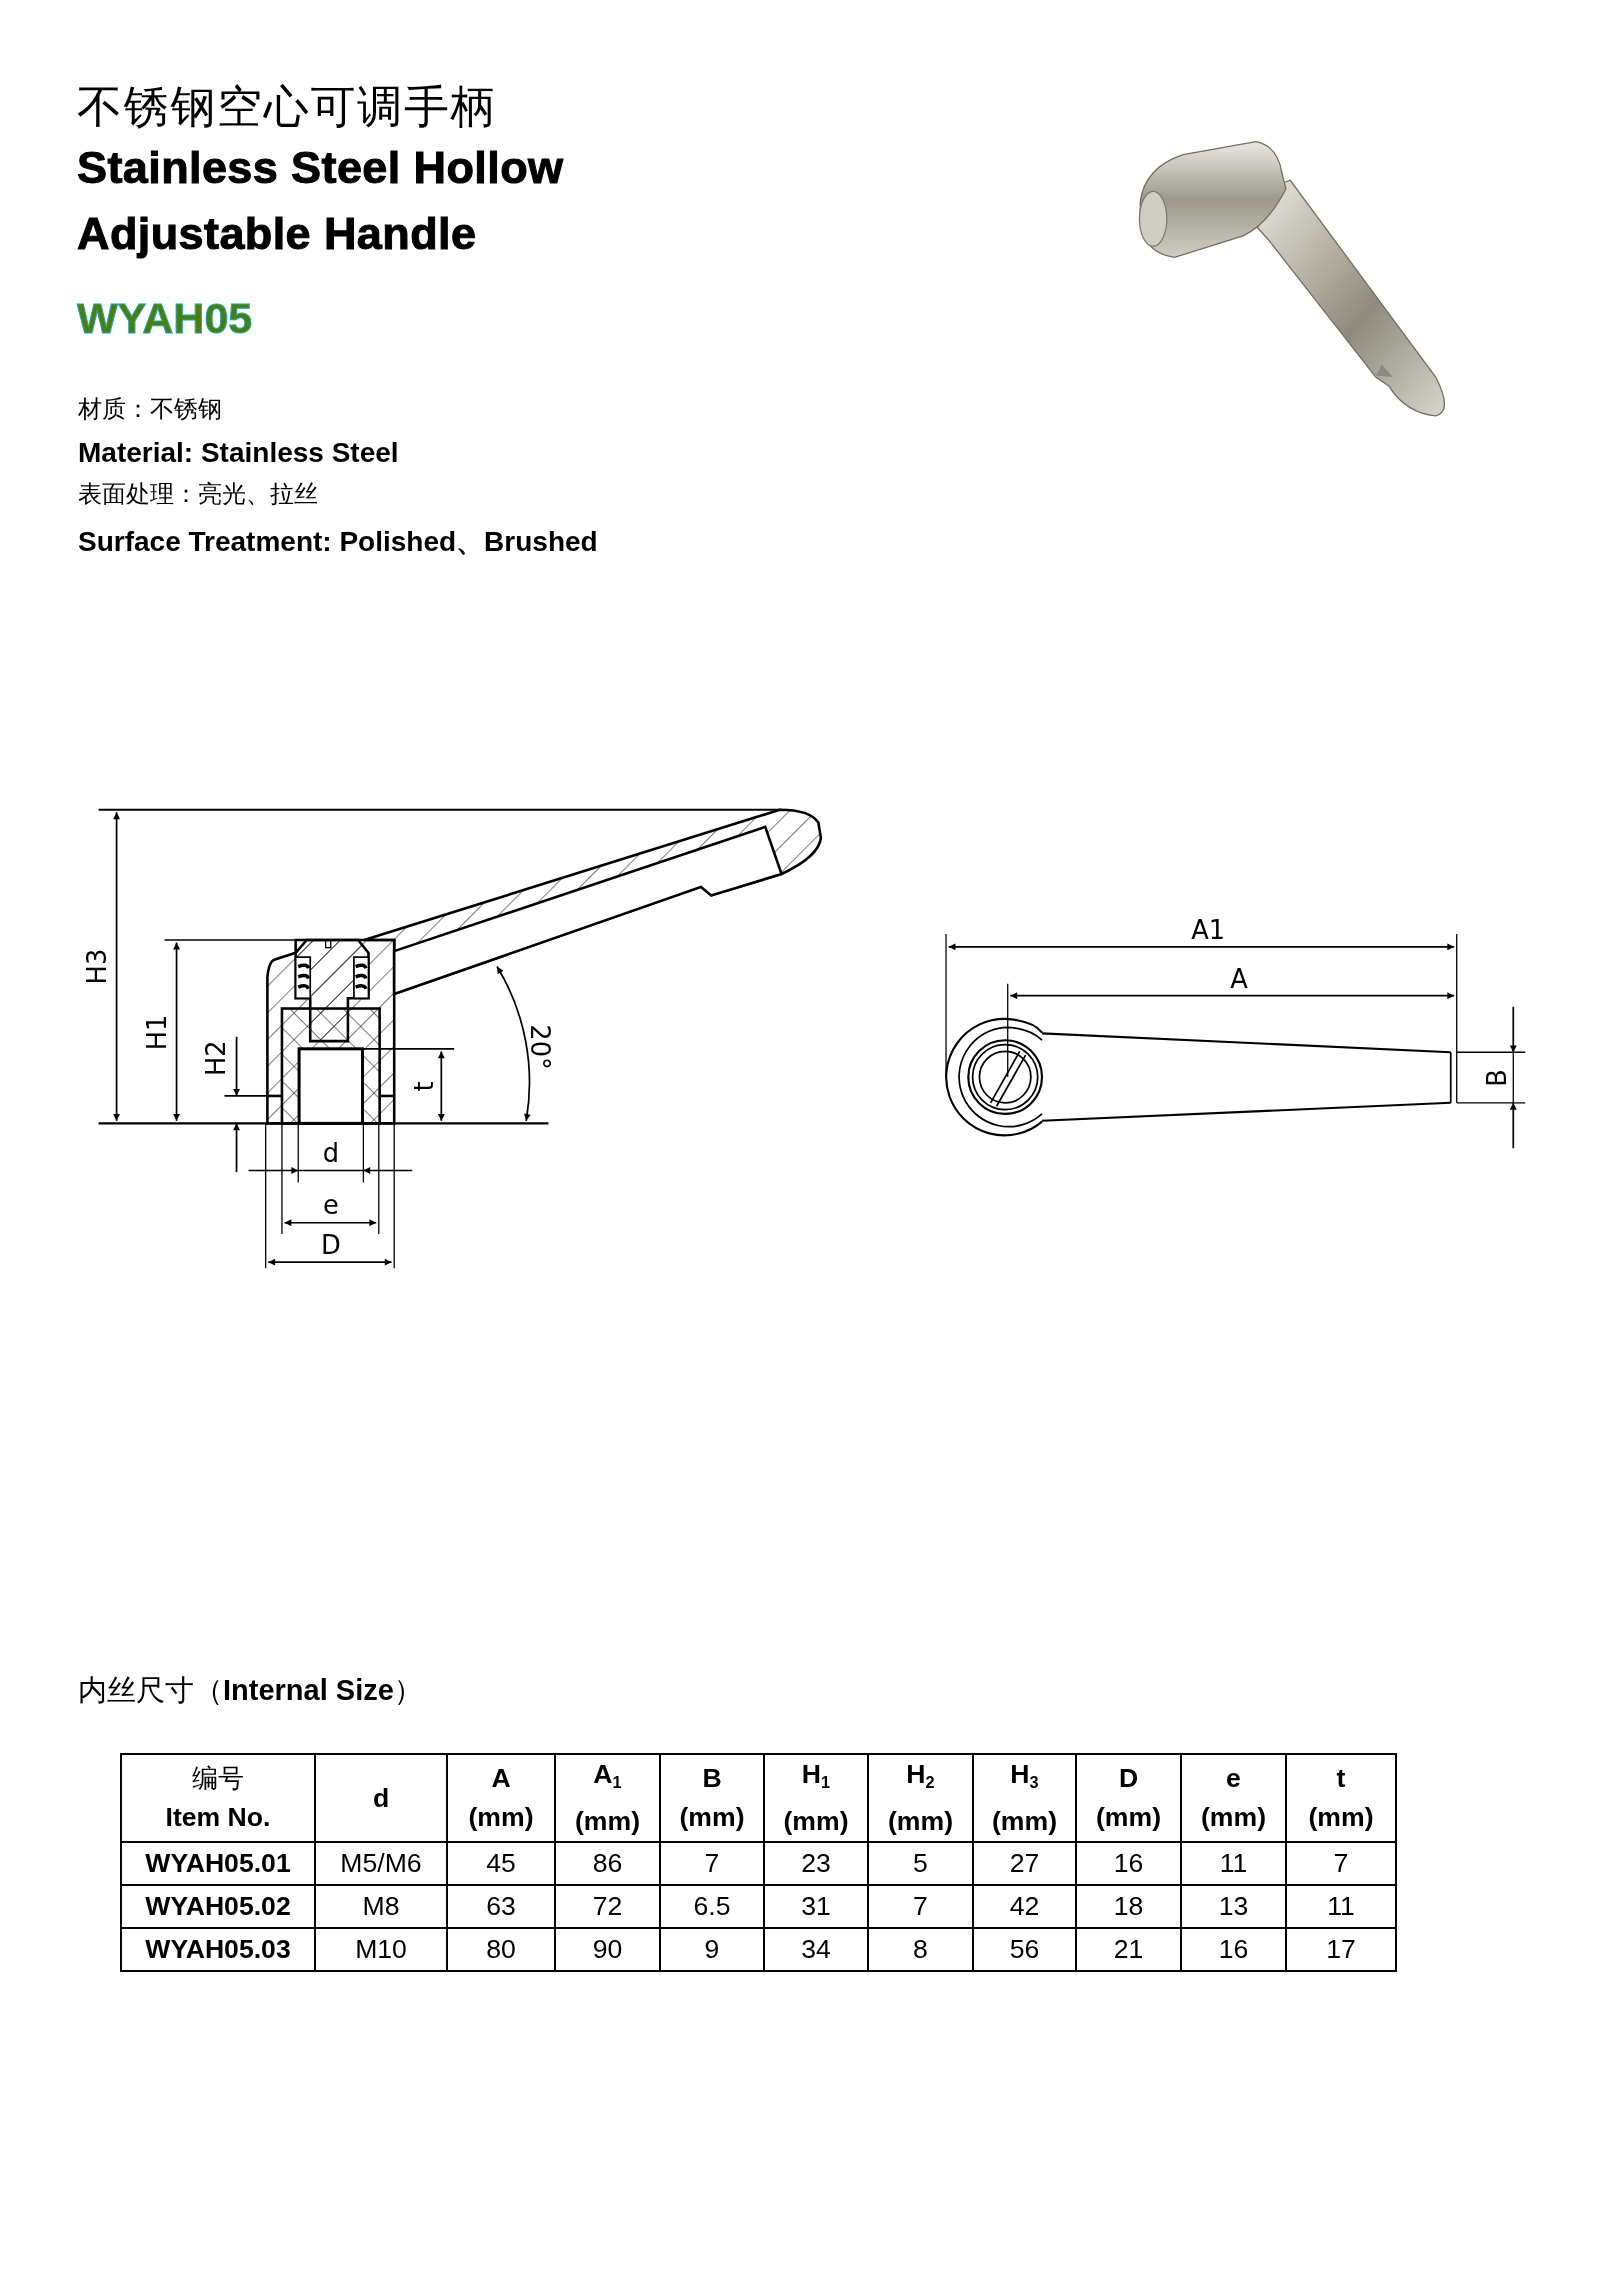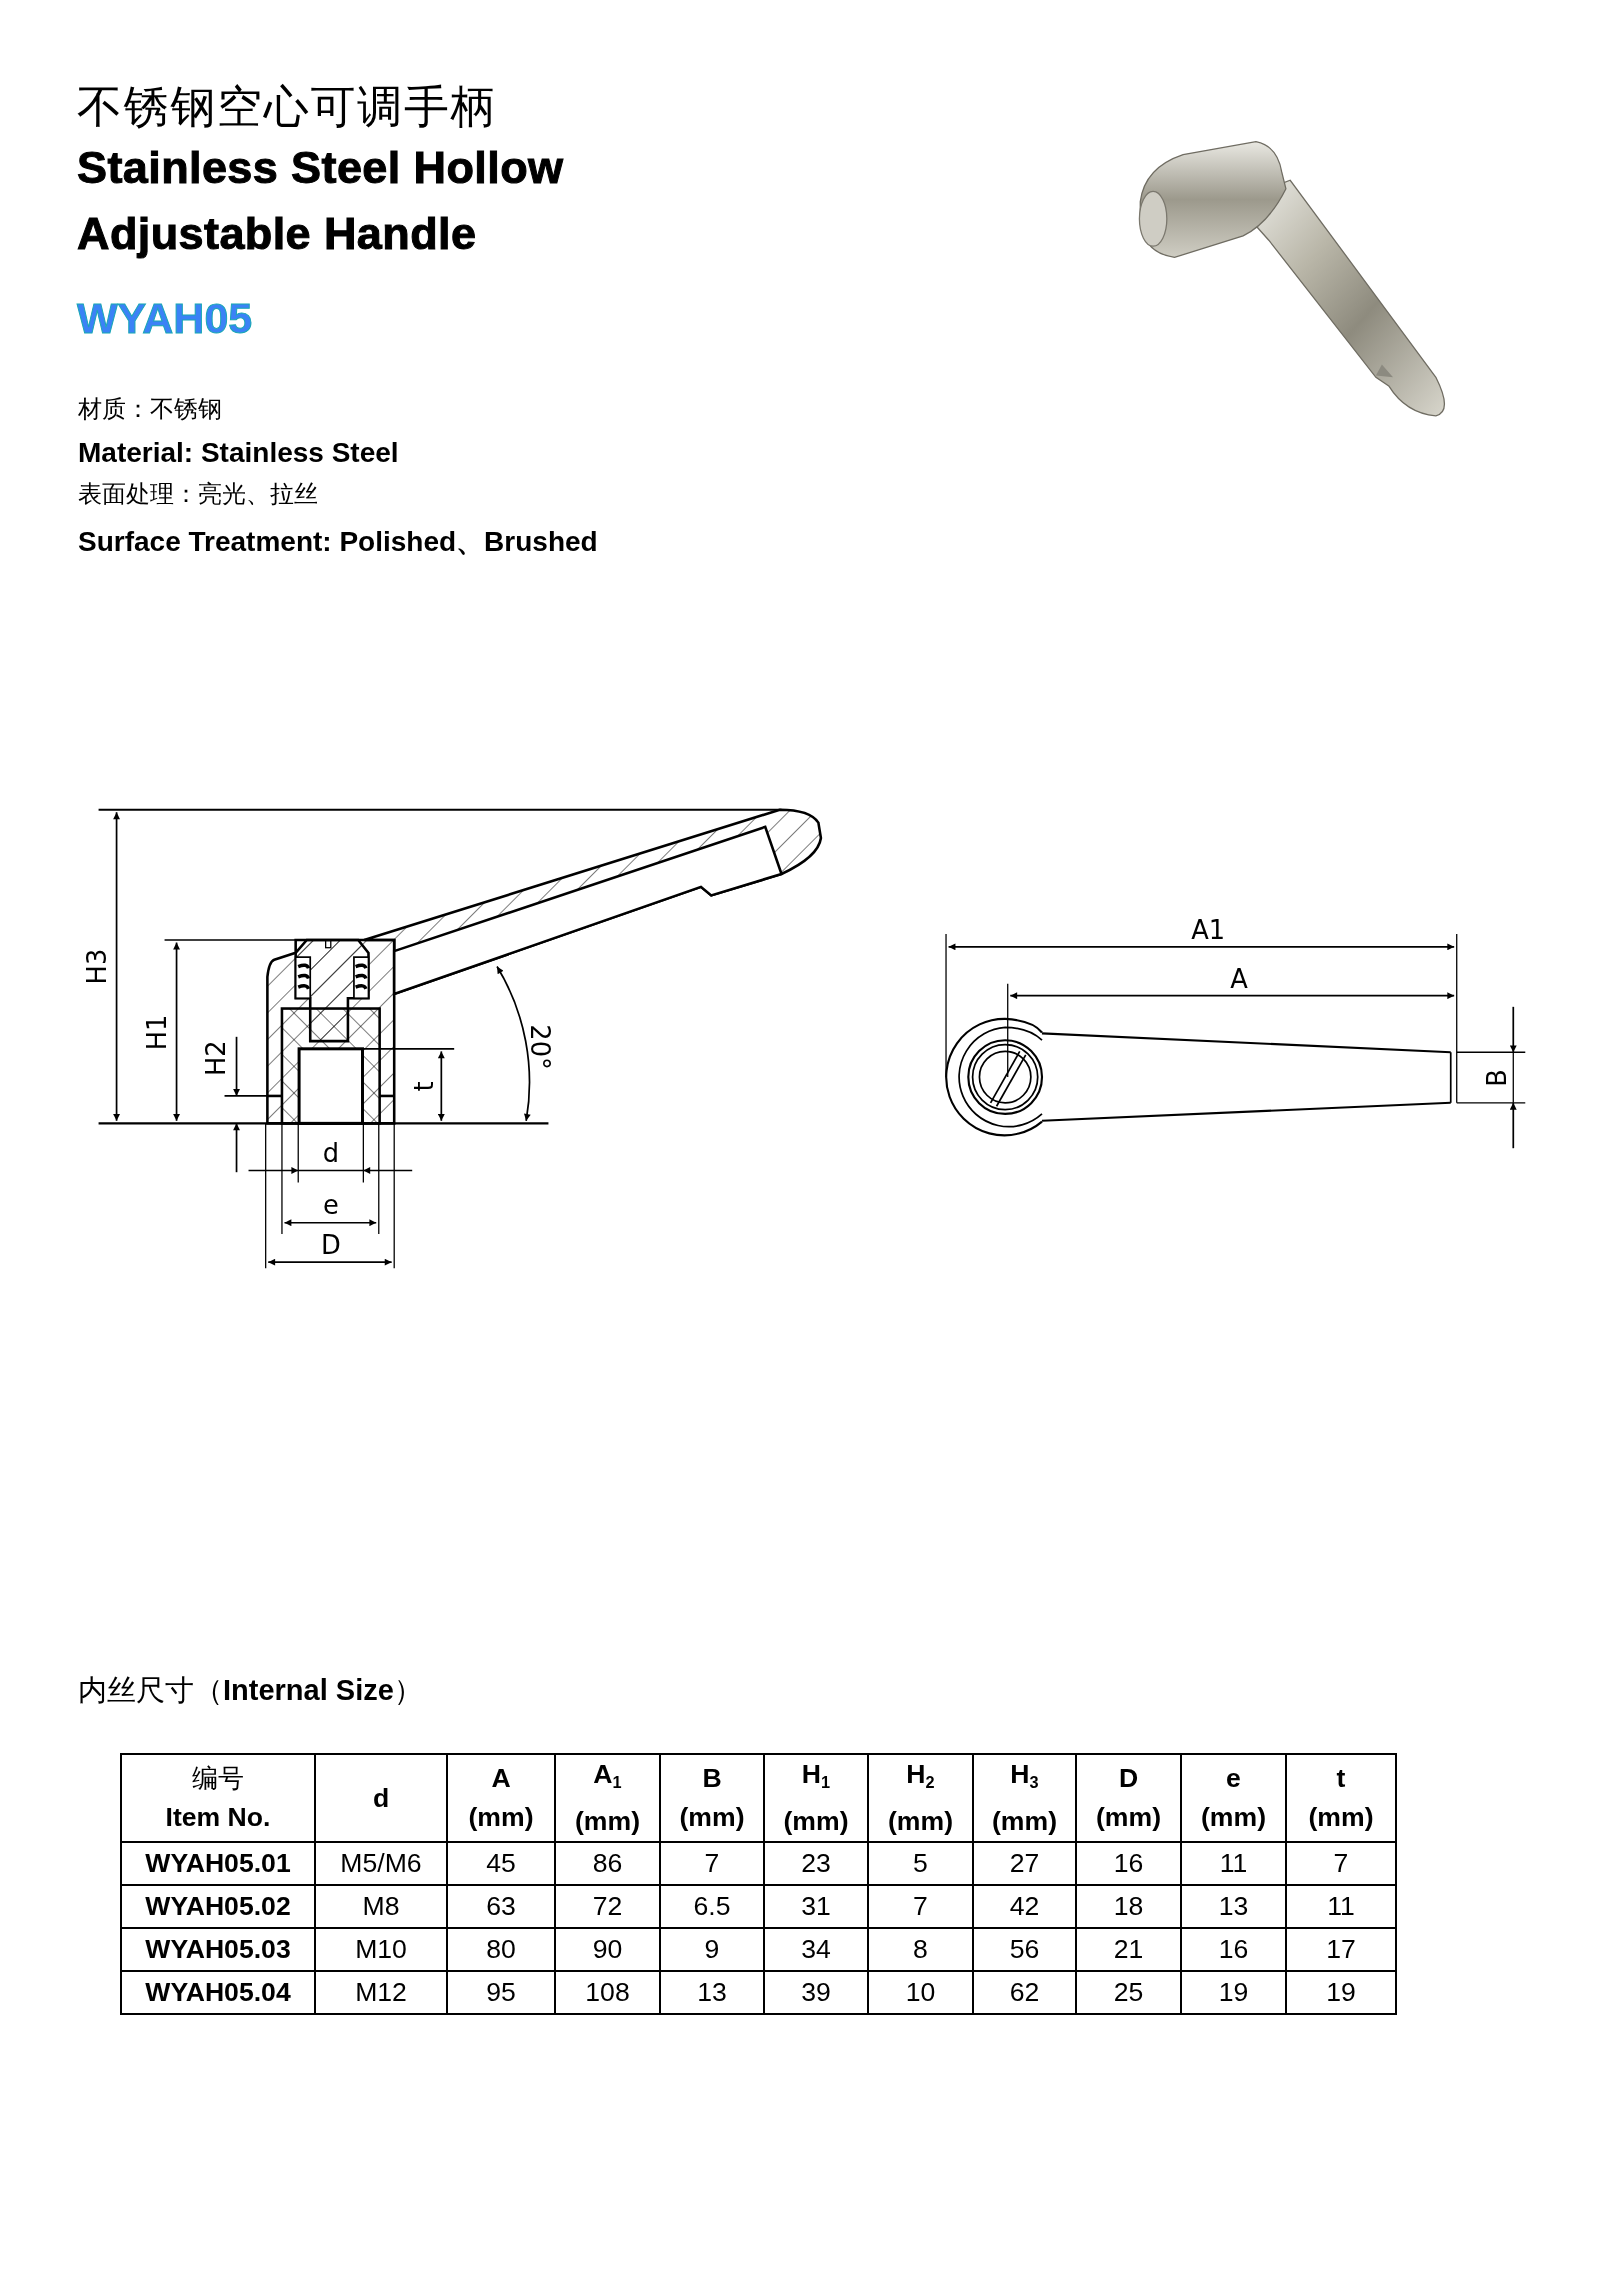--- a/index.html
+++ b/index.html
@@ -25,21 +25,21 @@
   table.spec-table td.item{font-weight:bold;}
   .sub{font-size:16.3px;vertical-align:-5.1px;}
   .cn-h{font-family:"DejaVu Sans",sans-serif;font-weight:normal;font-size:26px;}
 </style>
 </head>
 <body>
 
 <div class="abs cn-title">不锈钢空心可调手柄</div>
 <div class="abs en-title en1">Stainless Steel Hollow</div>
 <div class="abs en-title en2">Adjustable Handle</div>
-<div class="abs model" style="color:#3b82f6">WYAH05</div>
+<div class="abs model" style="color:#4d7c0f">WYAH05</div>
 
 <div class="abs spec cn" style="top:393px">材质：不锈钢</div>
 <div class="abs spec en" style="top:437px">Material: Stainless Steel</div>
 <div class="abs spec cn" style="top:478px">表面处理：亮光、拉丝</div>
 <div class="abs spec en" style="top:523px">Surface Treatment: Polished、Brushed</div>
 
 <svg class="abs photo" viewBox="0 0 440 360" xmlns="http://www.w3.org/2000/svg">
   <defs>
     <linearGradient id="steel" x1="0" y1="0" x2="1" y2="1">
       <stop offset="0" stop-color="#f2f2ee"></stop>
@@ -240,28 +240,15 @@
       <td>80</td>
       <td>90</td>
       <td>9</td>
       <td>34</td>
       <td>8</td>
       <td>56</td>
       <td>21</td>
       <td>16</td>
       <td>17</td>
     </tr>
-    <tr>
-      <td class="item">WYAH05.04</td>
-      <td>M12</td>
-      <td>95</td>
-      <td>108</td>
-      <td>13</td>
-      <td>39</td>
-      <td>10</td>
-      <td>62</td>
-      <td>25</td>
-      <td>19</td>
-      <td>19</td>
-    </tr>
   </tbody>
 </table>
 
 
 </body></html>

